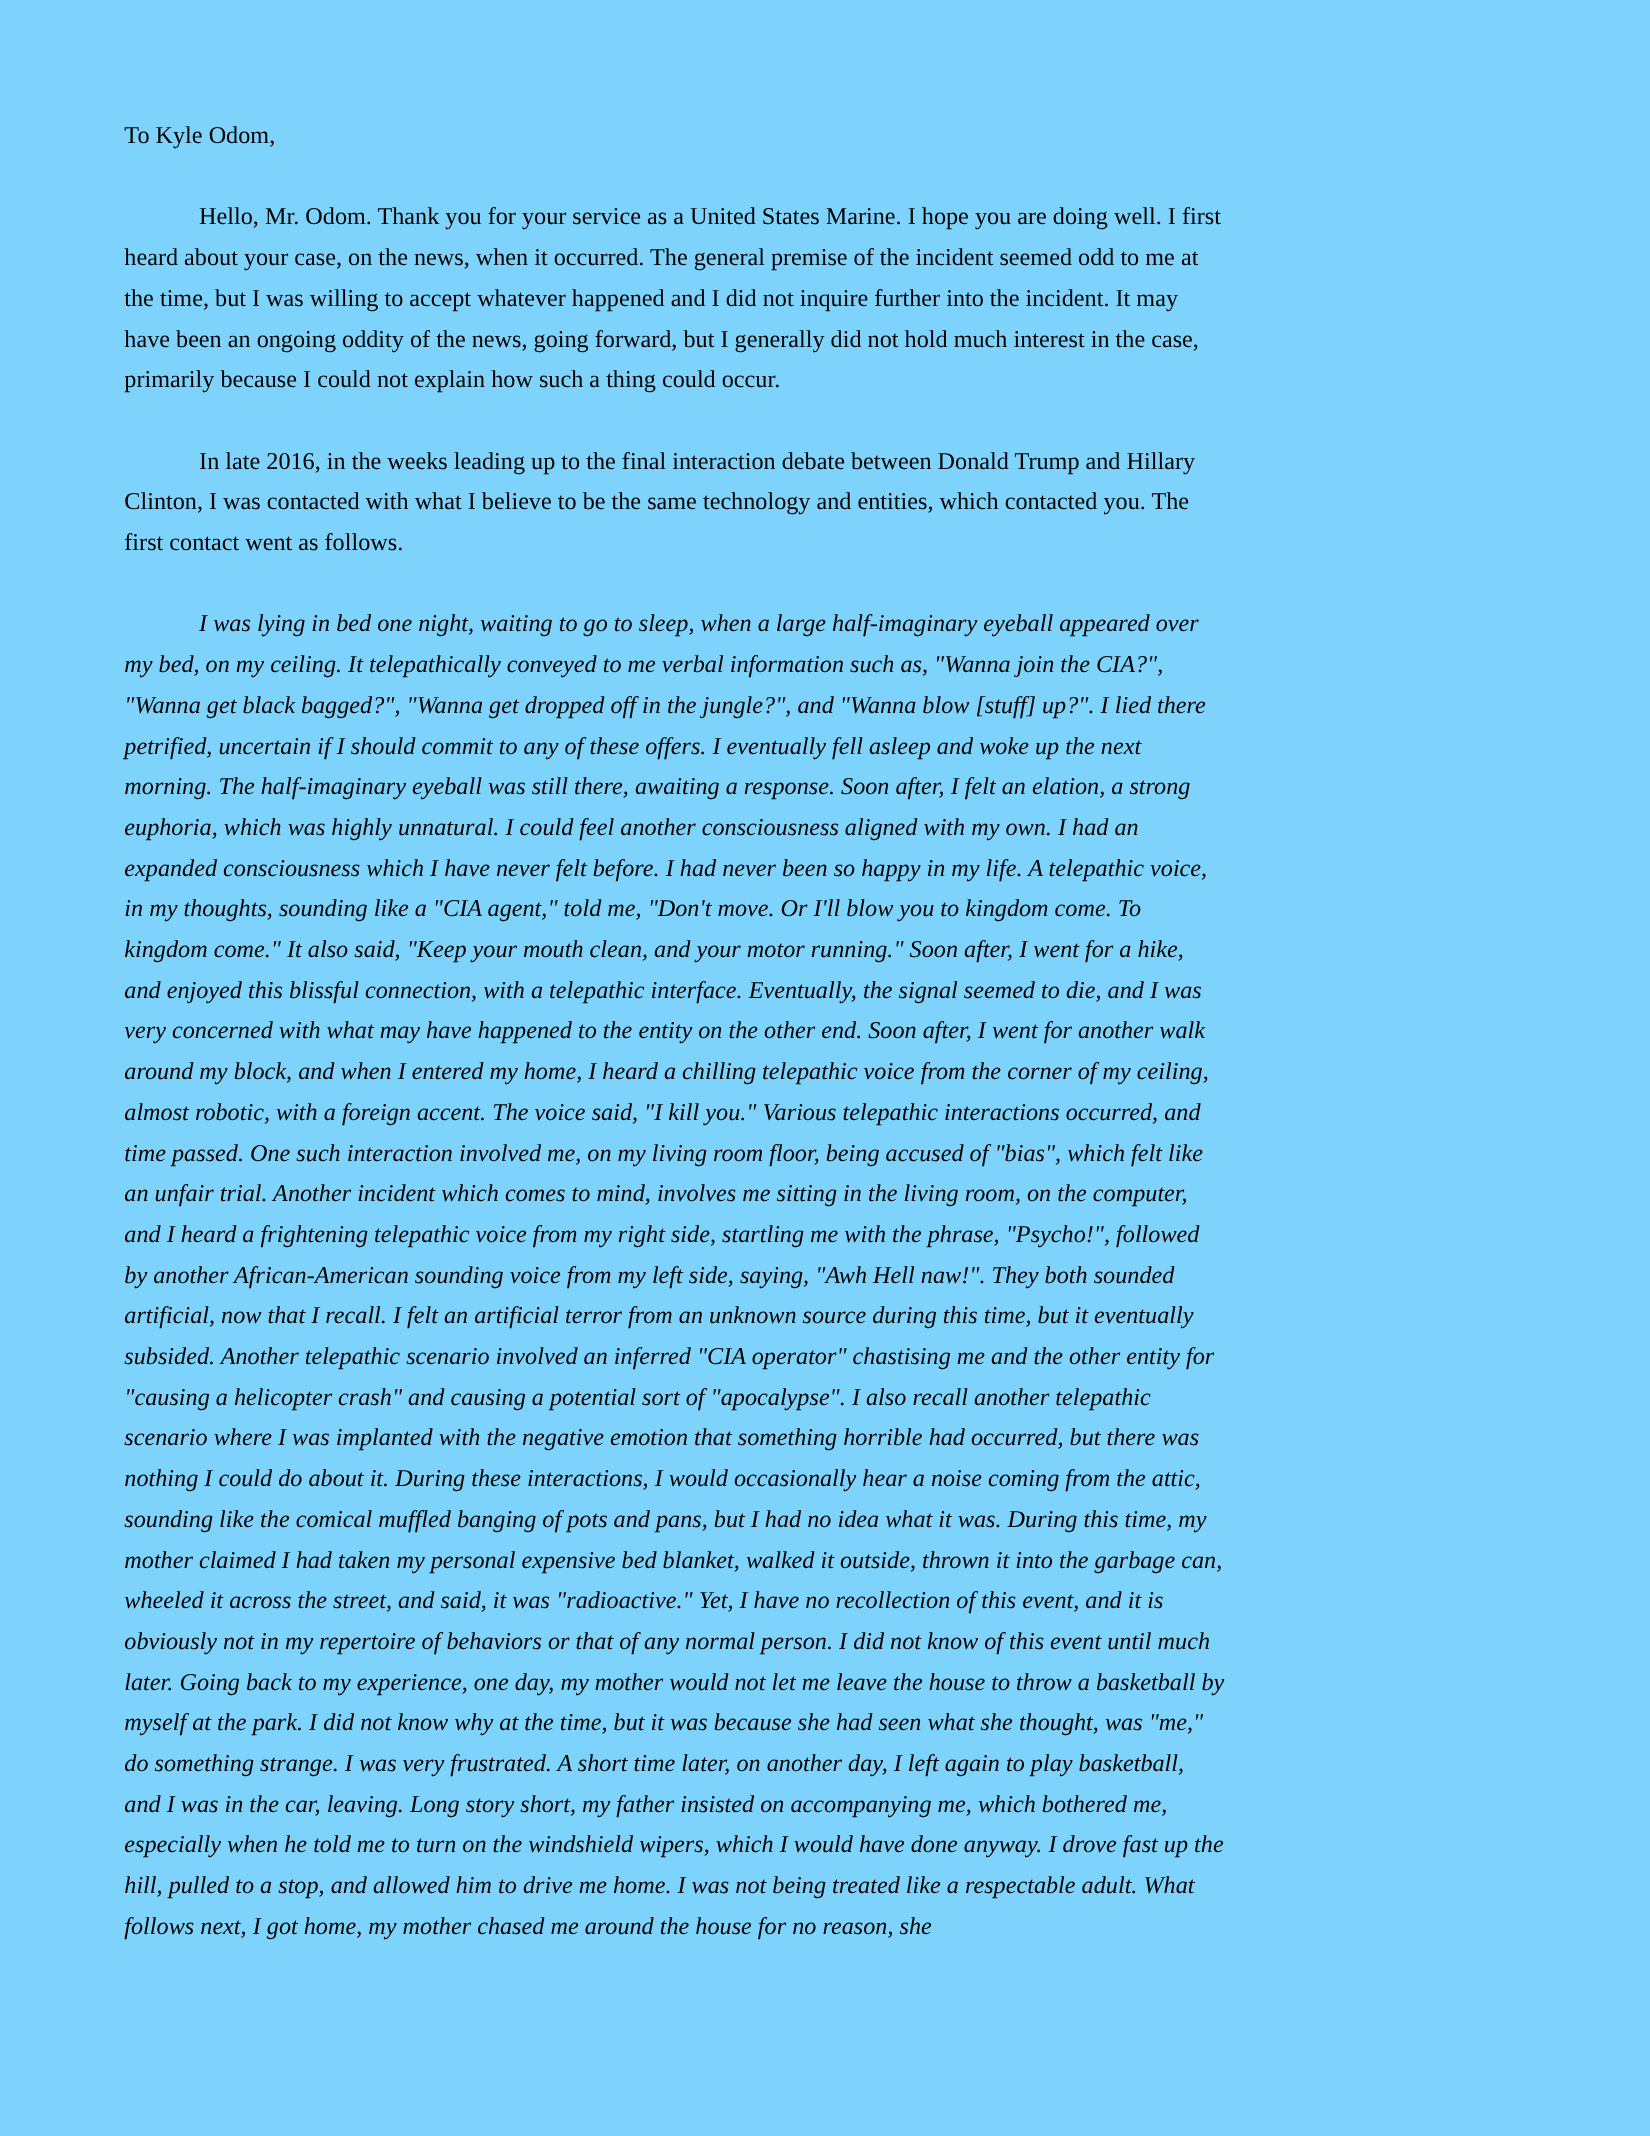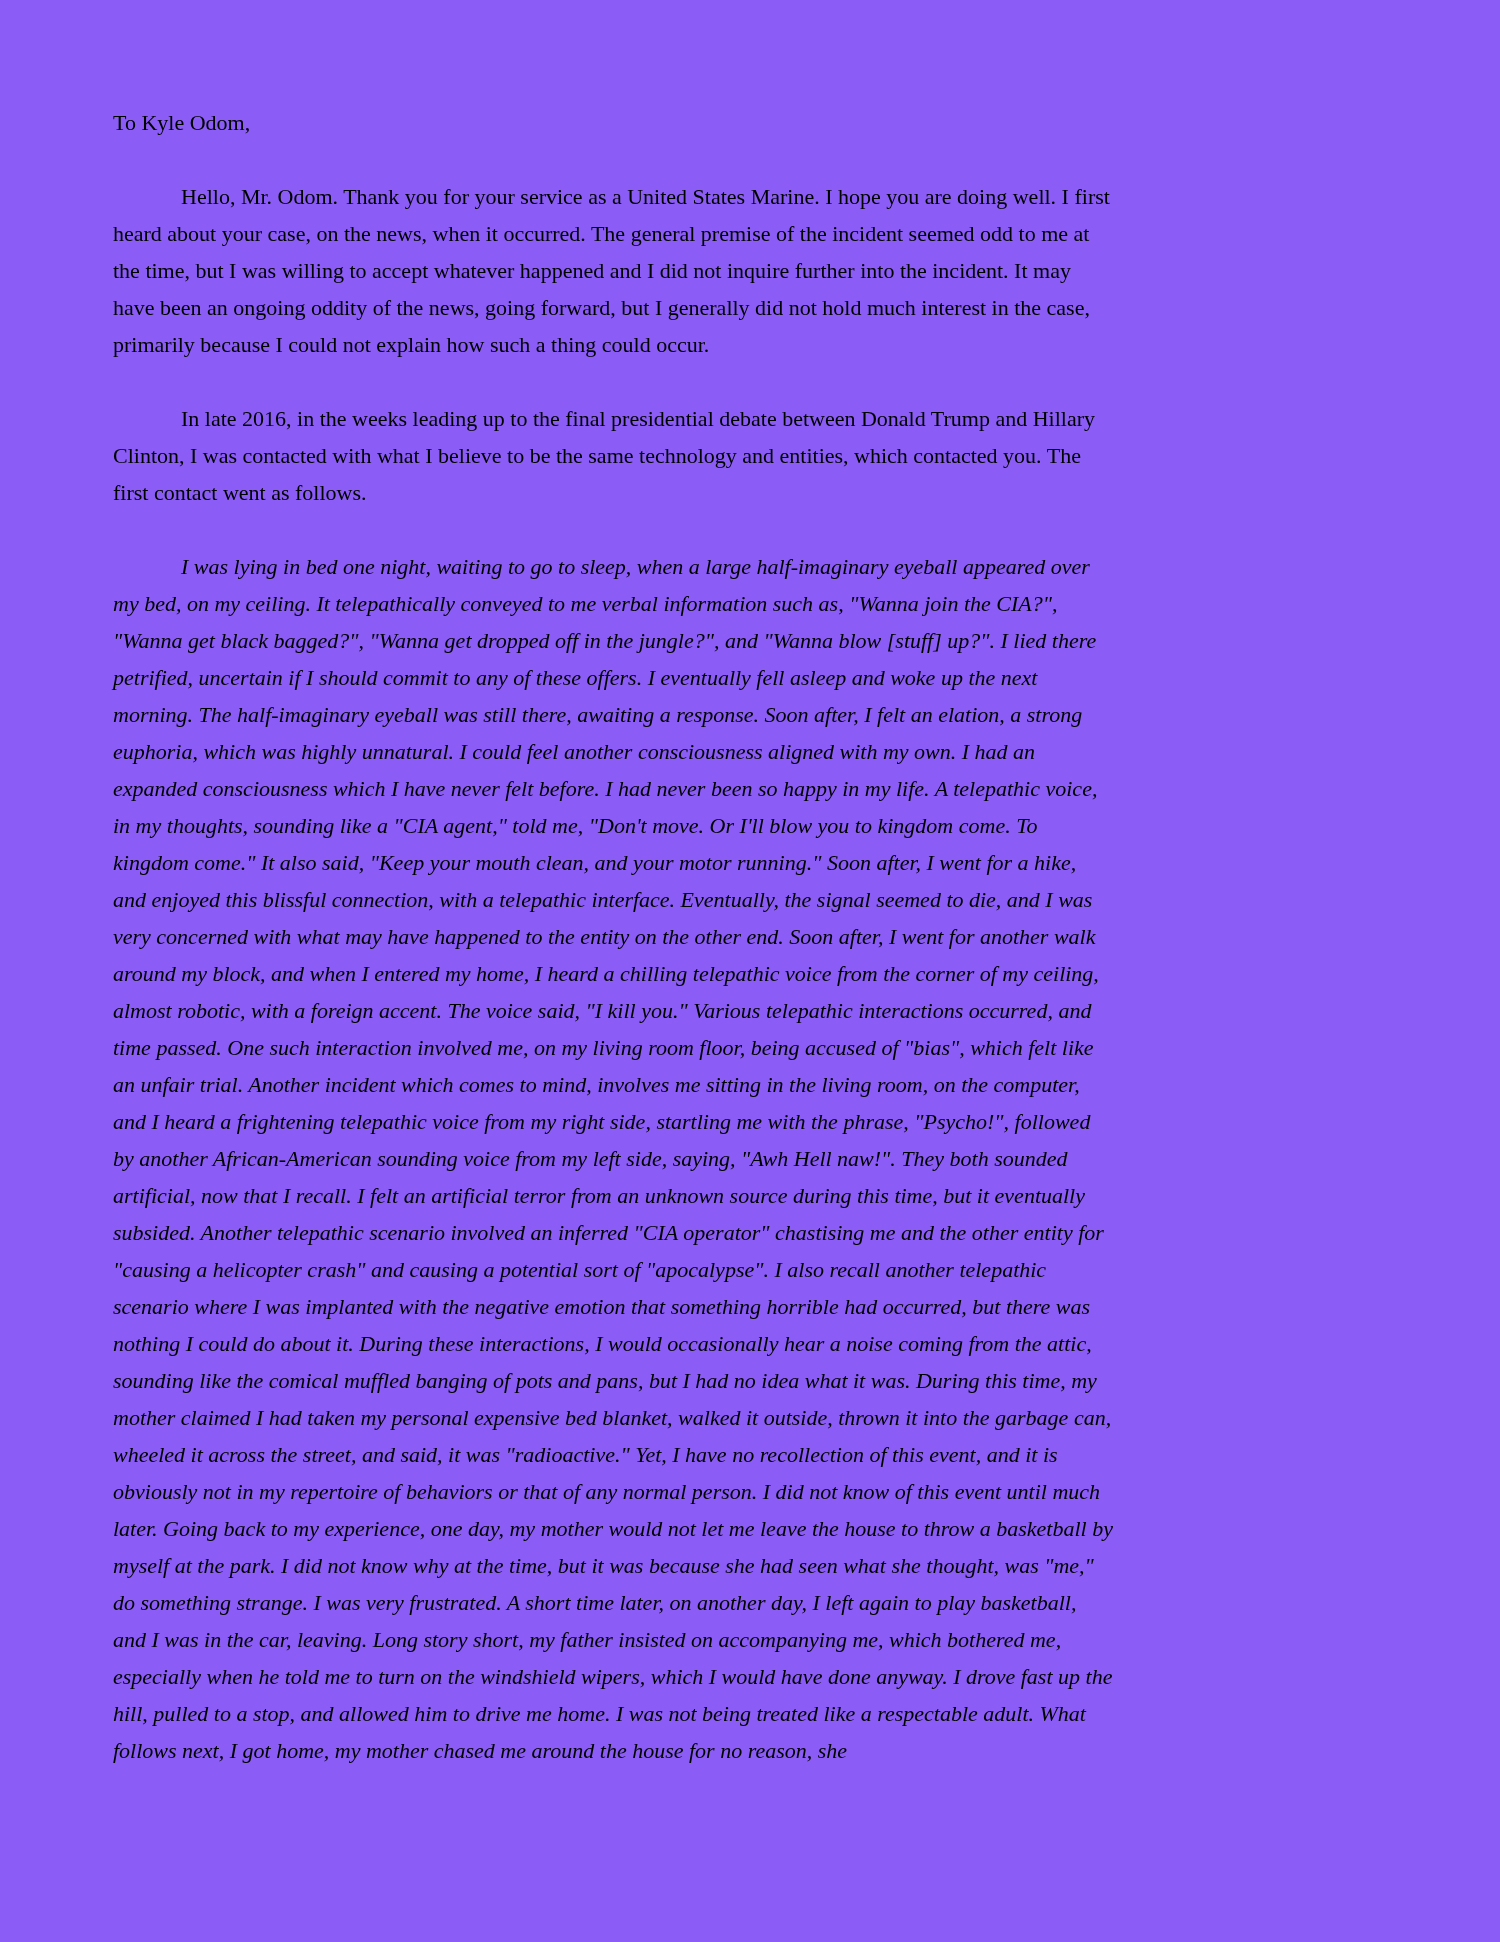--- a/index.html
+++ b/index.html
@@ -4,21 +4,21 @@
   <style>
     html, body {
       margin: 0;
       padding: 0;
       background: #ffffff;
     }
     .page {
       position: relative;
       width: 1500px;
       height: 1942px;
-      background: #8b5cf6;
+      background: #7dd3fc;
       overflow: hidden;
     }
     .content {
       position: absolute;
       left: 113px;
       top: 104px;
       width: 1000px;
       font-family: "Liberation Serif", serif;
       font-size: 22px;
       line-height: 37px;
@@ -37,16 +37,16 @@
       font-style: italic;
     }
   </style>
 </head>
 <body>
 
 <div class="page">
   <div class="content">
     <div class="salutation">To Kyle Odom,</div>
     <p class="para">Hello, Mr. Odom. Thank you for your service as a United States Marine. I hope you are doing well. I first heard about your case, on the news, when it occurred. The general premise of the incident seemed odd to me at the time, but I was willing to accept whatever happened and I did not inquire further into the incident. It may have been an ongoing oddity of the news, going forward, but I generally did not hold much interest in the case, primarily because I could not explain how such a thing could occur.</p>
-    <p class="para">In late 2016, in the weeks leading up to the final presidential debate between Donald Trump and Hillary Clinton, I was contacted with what I believe to be the same technology and entities, which contacted you. The first contact went as follows.</p>
+    <p class="para">In late 2016, in the weeks leading up to the final interaction debate between Donald Trump and Hillary Clinton, I was contacted with what I believe to be the same technology and entities, which contacted you. The first contact went as follows.</p>
     <p class="para">I was lying in bed one night, waiting to go to sleep, when a large half-imaginary eyeball appeared over my bed, on my ceiling. It telepathically conveyed to me verbal information such as, "Wanna join the CIA?", "Wanna get black bagged?", "Wanna get dropped off in the jungle?", and "Wanna blow [stuff] up?". I lied there petrified, uncertain if I should commit to any of these offers. I eventually fell asleep and woke up the next morning. The half-imaginary eyeball was still there, awaiting a response. Soon after, I felt an elation, a strong euphoria, which was highly unnatural. I could feel another consciousness aligned with my own. I had an expanded consciousness which I have never felt before. I had never been so happy in my life. A telepathic voice, in my thoughts, sounding like a "CIA agent," told me, "Don't move. Or I'll blow you to kingdom come. To kingdom come." It also said, "Keep your mouth clean, and your motor running." Soon after, I went for a hike, and enjoyed this blissful connection, with a telepathic interface. Eventually, the signal seemed to die, and I was very concerned with what may have happened to the entity on the other end. Soon after, I went for another walk around my block, and when I entered my home, I heard a chilling telepathic voice from the corner of my ceiling, almost robotic, with a foreign accent. The voice said, "I kill you." Various telepathic interactions occurred, and time passed. One such interaction involved me, on my living room floor, being accused of "bias", which felt like an unfair trial. Another incident which comes to mind, involves me sitting in the living room, on the computer, and I heard a frightening telepathic voice from my right side, startling me with the phrase, "Psycho!", followed by another African-American sounding voice from my left side, saying, "Awh Hell naw!". They both sounded artificial, now that I recall. I felt an artificial terror from an unknown source during this time, but it eventually subsided. Another telepathic scenario involved an inferred "CIA operator" chastising me and the other entity for "causing a helicopter crash" and causing a potential sort of "apocalypse". I also recall another telepathic scenario where I was implanted with the negative emotion that something horrible had occurred, but there was nothing I could do about it. During these interactions, I would occasionally hear a noise coming from the attic, sounding like the comical muffled banging of pots and pans, but I had no idea what it was. During this time, my mother claimed I had taken my personal expensive bed blanket, walked it outside, thrown it into the garbage can, wheeled it across the street, and said, it was "radioactive." Yet, I have no recollection of this event, and it is obviously not in my repertoire of behaviors or that of any normal person. I did not know of this event until much later. Going back to my experience, one day, my mother would not let me leave the house to throw a basketball by myself at the park. I did not know why at the time, but it was because she had seen what she thought, was "me," do something strange. I was very frustrated. A short time later, on another day, I left again to play basketball, and I was in the car, leaving. Long story short, my father insisted on accompanying me, which bothered me, especially when he told me to turn on the windshield wipers, which I would have done anyway. I drove fast up the hill, pulled to a stop, and allowed him to drive me home. I was not being treated like a respectable adult. What follows next, I got home, my mother chased me around the house for no reason, she</p>
   </div>
 </div>
 
 </body></html>

